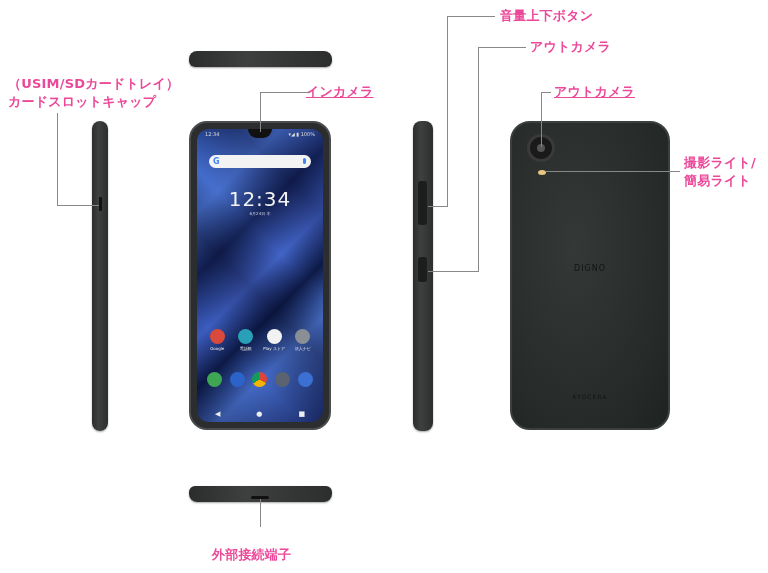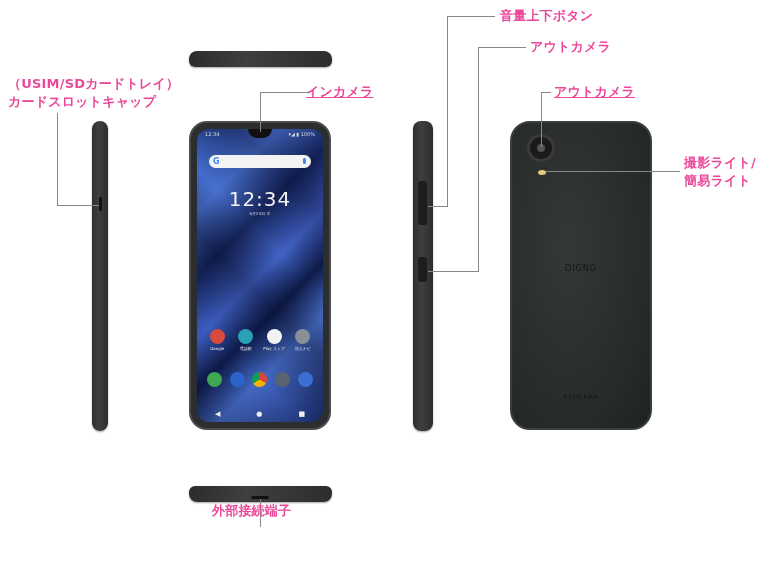--- a/index.html
+++ b/index.html
@@ -21,21 +21,21 @@
   .mic{position:absolute;right:5px;top:3px;width:3px;height:6px;background:#4285f4;border-radius:2px;}
   .clock{position:absolute;top:58px;left:0;right:0;text-align:center;color:#f2f2f2;font-size:20px;font-family:"DejaVu Sans",sans-serif;letter-spacing:1px;}
   .date{position:absolute;top:82px;left:0;right:0;text-align:center;color:#cfd6ea;font-size:4px;}
   .apps{position:absolute;top:200px;left:6px;right:6px;display:flex;justify-content:space-around;}
   .app{width:26px;text-align:center;}
   .ic{width:15px;height:15px;border-radius:50%;margin:0 auto;}
   .app .n{font-size:4px;color:#eee;margin-top:2px;white-space:nowrap;}
   .dock{position:absolute;top:243px;left:6px;right:6px;display:flex;justify-content:space-around;}
   .nav{position:absolute;bottom:4px;left:18px;right:18px;display:flex;justify-content:space-between;color:#eee;font-size:7px;}
   
-  .back{left:510px;top:121px;width:142px;height:309px;border-radius:20px;background:radial-gradient(ellipse at 40% 40%,#343937 0%,#262a29 70%,#1e2221 100%);border:2px solid #3b3f3e;box-sizing:border-box;}
+  .back{left:510px;top:121px;width:160px;height:309px;border-radius:20px;background:radial-gradient(ellipse at 40% 40%,#343937 0%,#262a29 70%,#1e2221 100%);border:2px solid #3b3f3e;box-sizing:border-box;}
   .cam{position:absolute;left:15px;top:11px;width:28px;height:28px;border-radius:50%;background:#1a1a1a;border:3px solid #3a3a3a;box-sizing:border-box;}
   .cam::after{content:"";position:absolute;left:7px;top:7px;width:8px;height:8px;border-radius:50%;background:#555;}
   .flash{position:absolute;left:26px;top:47px;width:8px;height:5px;border-radius:50%;background:#e8c880;}
   .logo{position:absolute;left:0;right:0;text-align:center;font-size:8px;color:#121514;letter-spacing:1px;}
 </style>
 </head>
 <body>
 
 <div class="abs dev" style="left:189px;top:51px;width:143px;height:16px;border-radius:8px 8px 6px 6px;"></div>
 
@@ -127,15 +127,15 @@
 <div class="label" style="left:684px;top:154px;">
   <div>撮影ライト/</div>
   <div>簡易ライト</div>
 </div>
 <div class="line" style="left:546px;top:171px;width:134px;height:1px;"></div>
 
 <div class="abs dev" style="left:189px;top:486px;width:143px;height:16px;border-radius:6px 6px 8px 8px;"></div>
 <div class="abs" style="left:251px;top:496px;width:18px;height:3px;background:#111;border-radius:2px;"></div>
 <div class="line" style="left:260px;top:499px;width:1px;height:28px;"></div>
 
-<div class="label" style="left:212px;top:502px;">
+<div class="label" style="left:212px;top:546px;">
   <div>外部接続端子</div>
 </div>
 
 </body></html>

